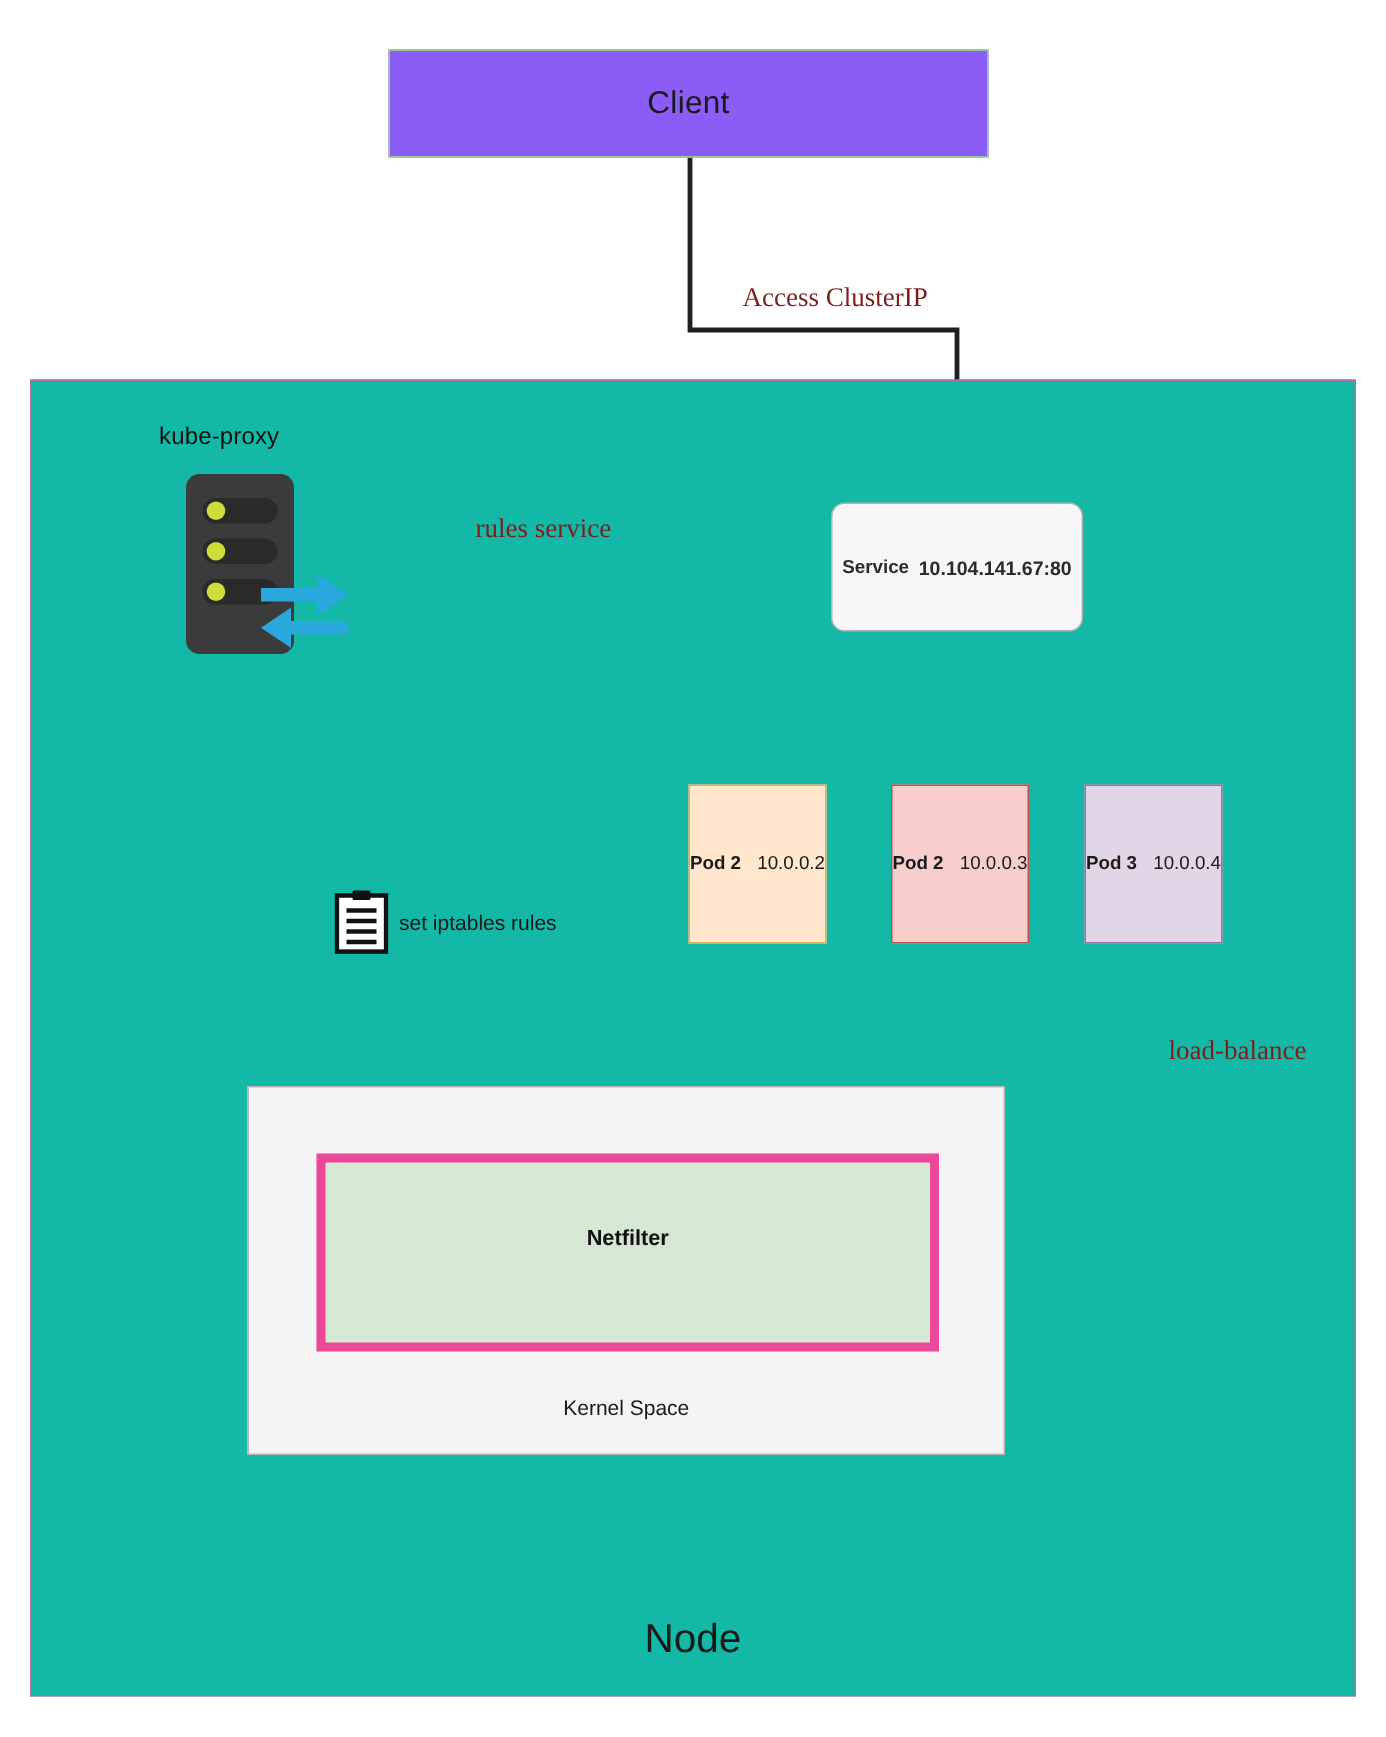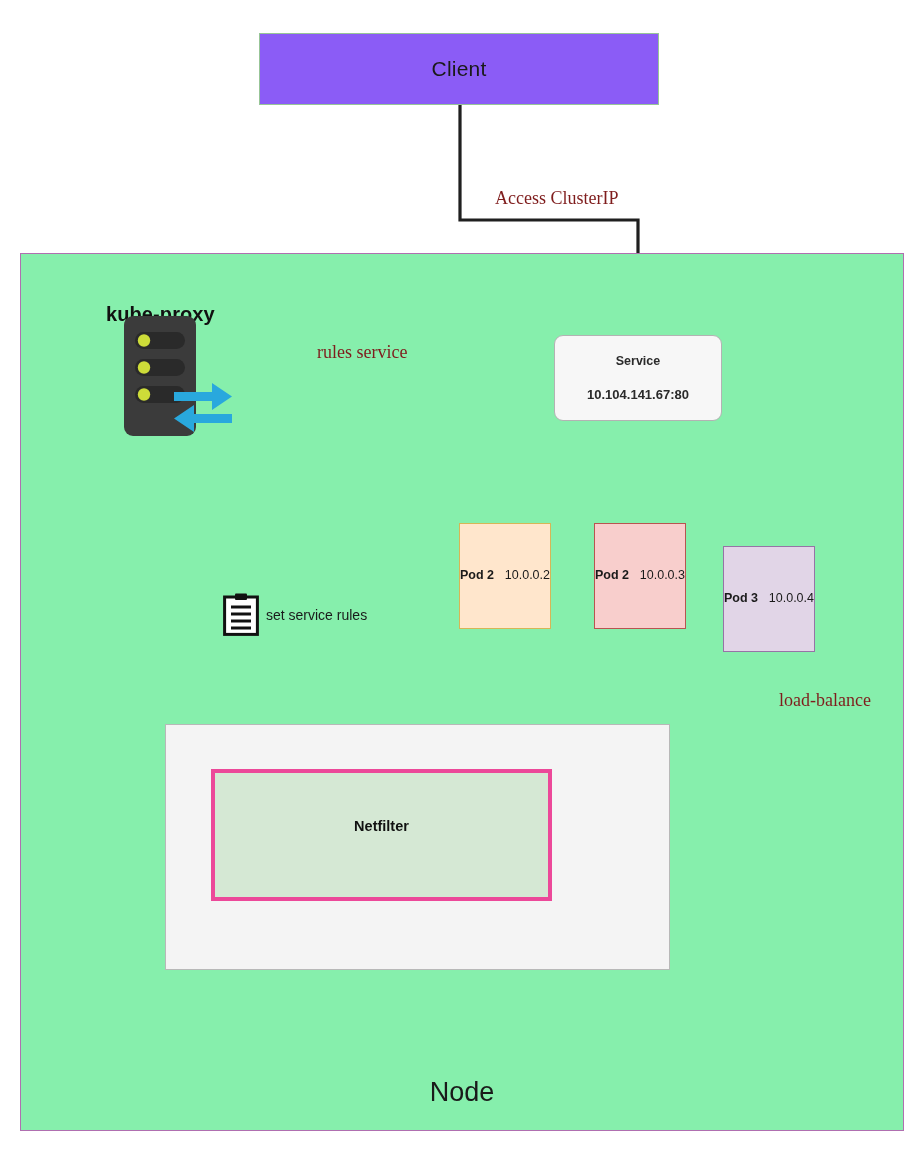--- a/index.html
+++ b/index.html
@@ -43,63 +43,61 @@
     color: #1a1a1a;
     letter-spacing: .2px;
   }
 
   
   #node-container {
     left: 20px;
     top: 253px;
     width: 884px;
     height: 878px;
-    background: #86efac;
+    background: #14b8a6;
     border: 1.5px solid #b06fb0;
     display: block;
   }
   #node-label {
     position: absolute;
     left: 0;
     right: 0;
     bottom: 22px;
     text-align: center;
     font-size: 27px;
     color: #1a1a1a;
   }
 
   
   #kube-proxy-label {
     position: absolute;
     left: 106px;
     top: 283px;
-    font-size: 20px;
-    font-weight: bold;
+    font-size: 16px;
+    font-weight: normal;
     color: #111111;
     letter-spacing: .1px;
-    margin-top: 20px;
   }
   #kube-proxy-icon {
     position: absolute;
     left: 124px;
     top: 316px;
     width: 72px;
     height: 120px;
   }
 
   
   #service-box {
     left: 554px;
     top: 335px;
     width: 168px;
     height: 86px;
     background: #f7f7f7;
     border: 1px solid #b3b3b3;
     border-radius: 9px;
-    flex-direction: column;
     justify-content: space-evenly;
   }
   #service-box .title {
     font-size: 12.5px;
     font-weight: bold;
     color: #2b2b2b;
   }
   #service-box .addr {
     font-size: 13px;
     font-weight: bold;
@@ -114,21 +112,21 @@
     flex-direction: row;
     justify-content: space-between;
     padding: 11px 0 13px 0;
     font-size: 12.5px;
     color: #1a1a1a;
   }
   .pod-box .pod-title { font-weight: bold; font-size: 12.5px; }
   .pod-box .pod-ip    { font-weight: normal; font-size: 12.5px; }
   #pod-box-0 { left: 459px; background:#ffe6cc; border:1px solid #d6b656; }
   #pod-box-1 { left: 594px; background:#f8cecc; border:1px solid #b85450; }
-  #pod-box-2 { left: 723px; background:#e1d5e7; border:1px solid #9673a6;margin-top:23px; }
+  #pod-box-2 { left: 723px; background:#e1d5e7; border:1px solid #9673a6; }
 
   
   #kernel-space-box {
     left: 165px;
     top: 724px;
     width: 505px;
     height: 246px;
     background: #f4f4f4;
     border: 1px solid #b8b8b8;
     display: block;
@@ -139,24 +137,24 @@
     right: 0;
     bottom: 23px;
     text-align: center;
     font-size: 14px;
     color: #1a1a1a;
   }
   #netfilter-box {
     position: absolute;
     left: 45px;
     top: 44px;
-    width: 341px;
+    width: 415px;
     height: 132px;
     background: #d5e8d4;
-    border: 4px solid #ec4899;
+    border: 6px solid #ec4899;
     box-sizing: border-box;
     display: flex;
     flex-direction: row;
     align-items: center;
     justify-content: center;
   }
   #netfilter-title {
     font-size: 14.5px;
     font-weight: bold;
     color: #111;
@@ -282,31 +280,32 @@
   </div>
   <div class="box pod-box" id="pod-box-2">
     <span class="pod-title">Pod 3</span>
     <span class="pod-ip">10.0.0.4</span>
   </div>
 
   <div class="box" id="kernel-space-box">
     <div id="netfilter-box">
       <div id="netfilter-title">Netfilter</div>
     </div>
+    <div id="kernel-space-label">Kernel Space</div>
   </div>
 
   <svg id="iptables-icon" viewBox="0 0 36 44" xmlns="http://www.w3.org/2000/svg">
     <rect x="1.6" y="5" width="32.8" height="37.4" fill="#ffffff" stroke="#111111" stroke-width="3"></rect>
     <rect x="12" y="1.6" width="12" height="6.4" rx="1" ry="1" fill="#111111"></rect>
     <g stroke="#111111" stroke-width="3" stroke-linecap="butt">
       <line x1="8" y1="15" x2="28" y2="15"></line>
       <line x1="8" y1="22" x2="28" y2="22"></line>
       <line x1="8" y1="29" x2="28" y2="29"></line>
       <line x1="8" y1="36" x2="28" y2="36"></line>
     </g>
   </svg>
-  <div id="iptables-note-label">set service rules</div>
+  <div id="iptables-note-label">set iptables rules</div>
 
   <div class="edge-label" id="label-access-clusterip">Access ClusterIP</div>
   <div class="edge-label" id="label-watch-service">rules service</div>
   <div class="edge-label" id="label-load-balance">load-balance</div>
 
 </div>
 
 </body></html>

